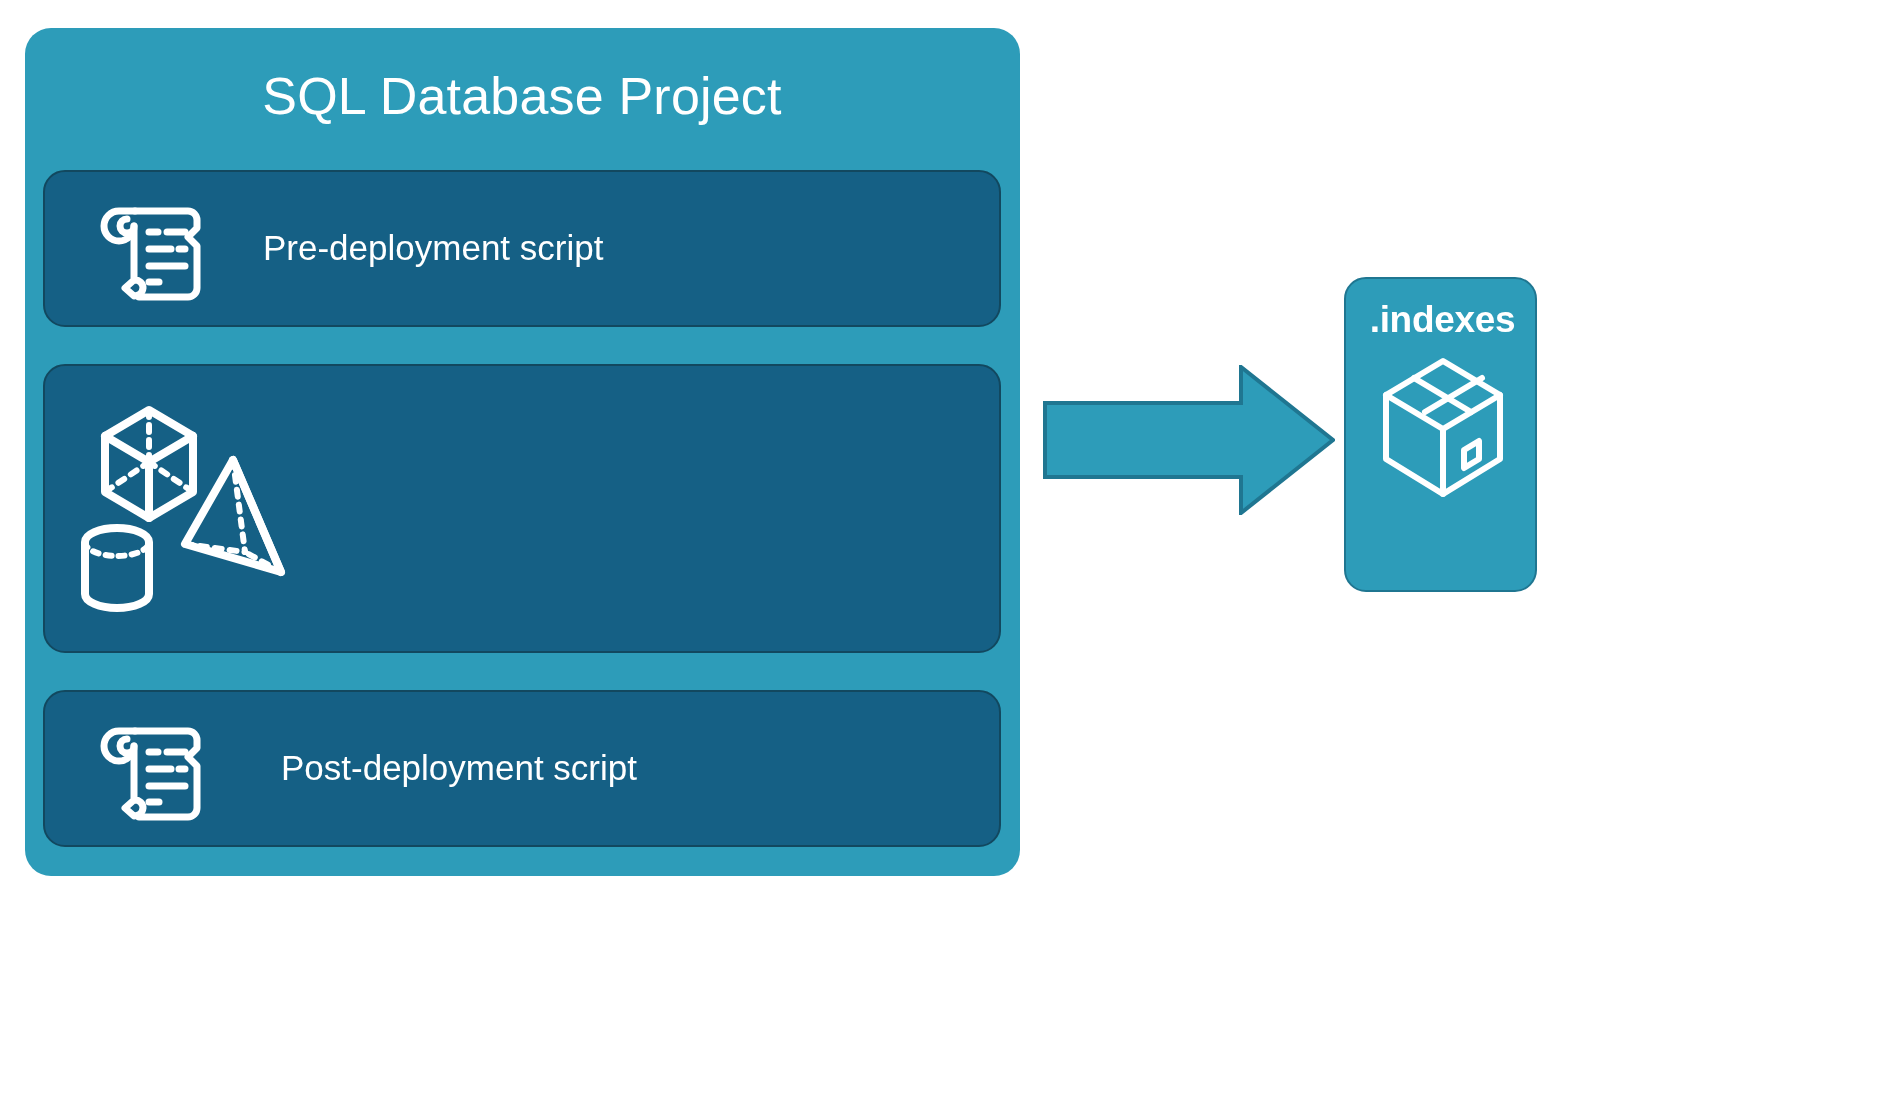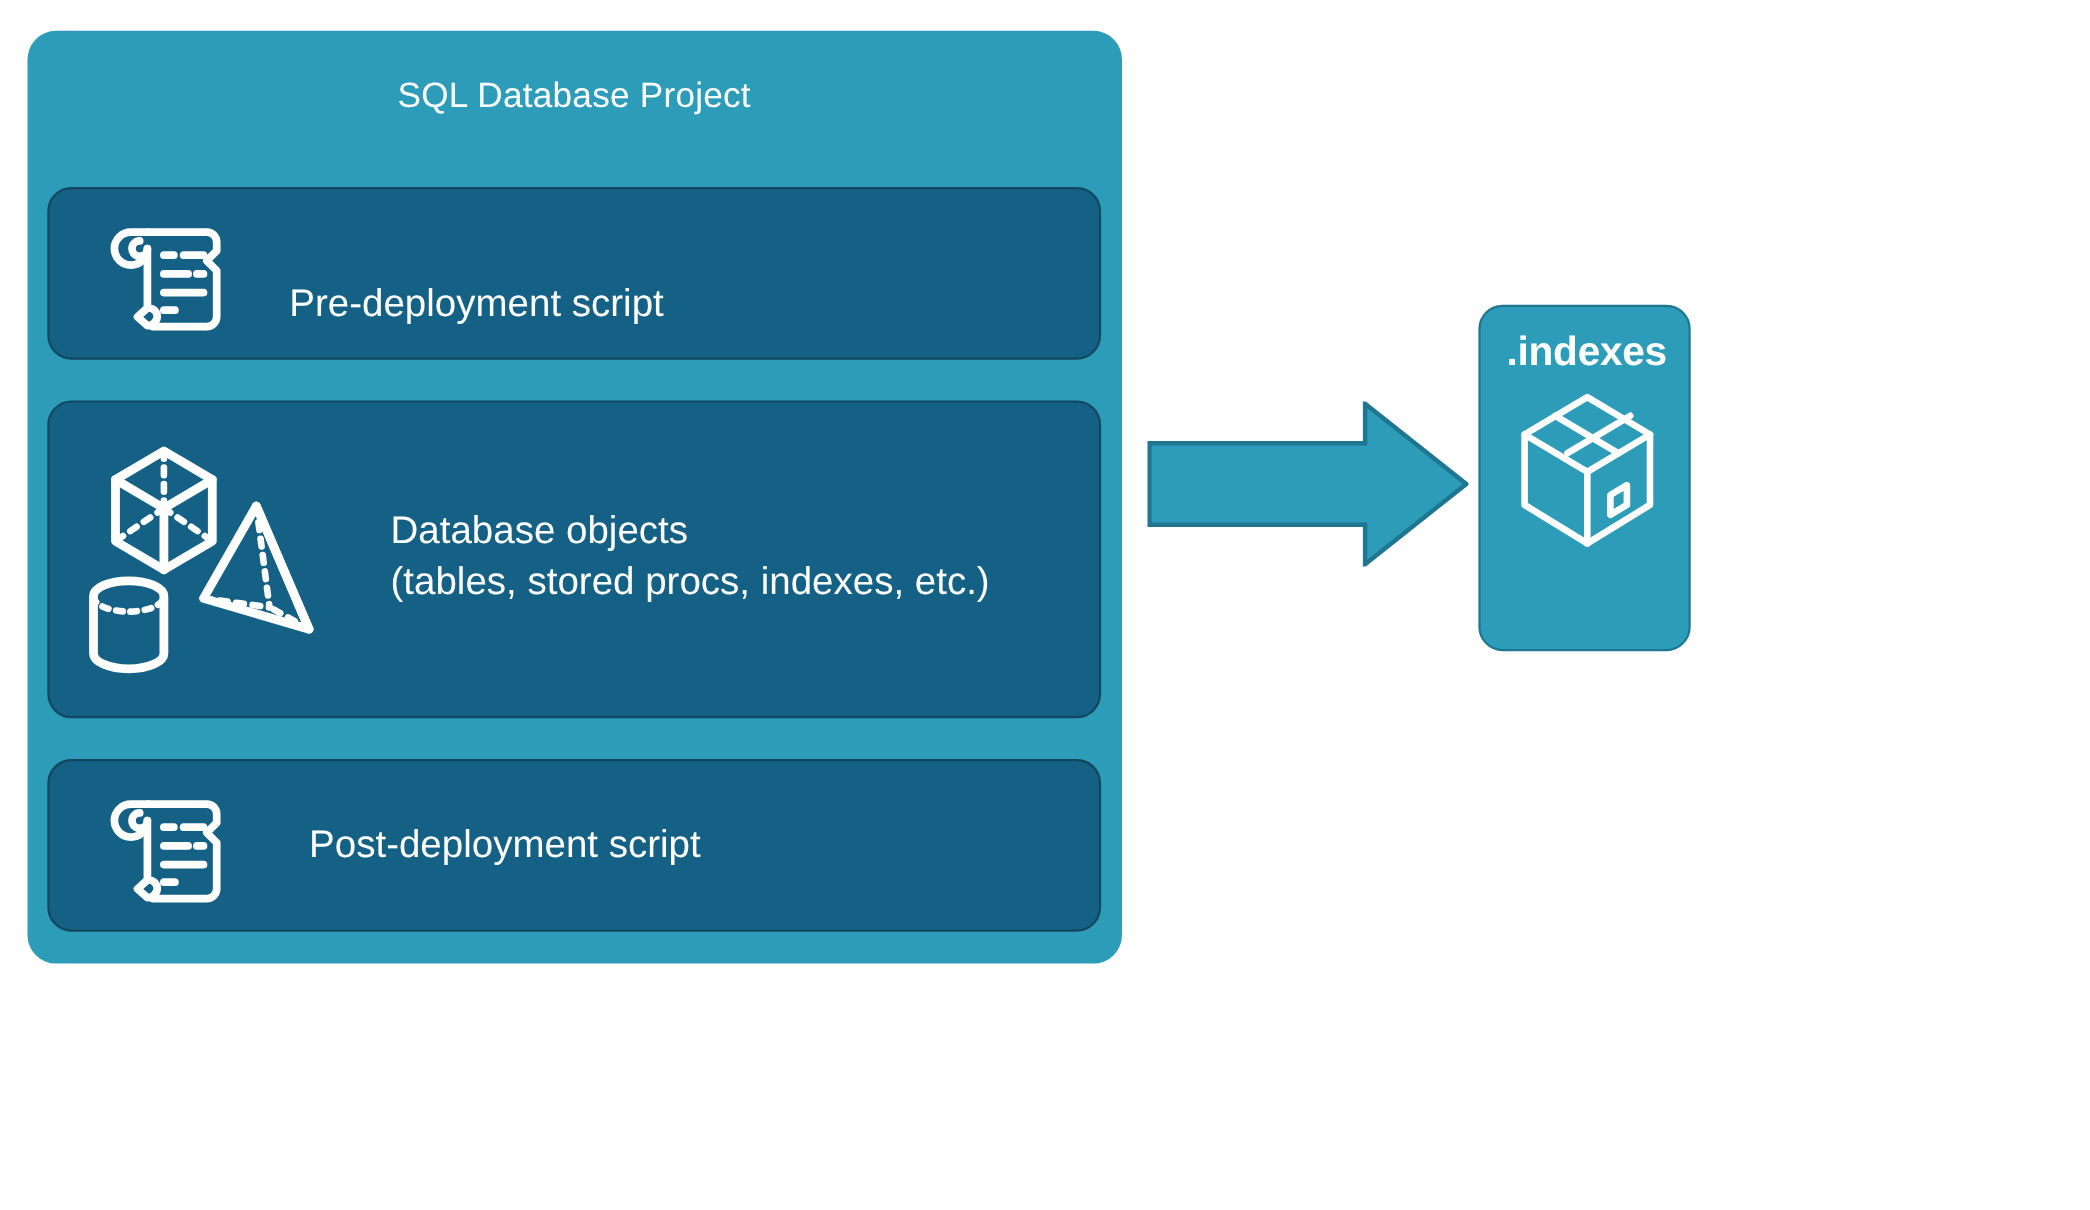--- a/index.html
+++ b/index.html
@@ -18,21 +18,21 @@
     width: 995px; height: 848px;
     background: #2d9cb9;
     border-radius: 26px;
   }
   .project-title {
     position: absolute;
     left: 0; top: 42px;
     width: 994px;
     text-align: center;
     color: #ffffff;
-    font-size: 32px;
+    font-size: 52px;
     font-weight: 400;
     letter-spacing: 0.2px;
     line-height: 1;
   }
 
   
   .card {
     position: absolute;
     left: 18px;
     width: 958px;
@@ -45,21 +45,21 @@
   #card-post { top: 662px; height: 157px; }
 
   .card-label {
     position: absolute;
     color: #ffffff;
     font-size: 35px;
     font-weight: 400;
     line-height: 1.32;
     white-space: pre-line;
   }
-  #label-pre  { left: 218px; top: 53px; margin-top: 28px; }
+  #label-pre  { left: 218px; top: 53px; }
   #label-post { left: 236px; top: 53px; }
   #label-obj  { left: 310px; top: 94px; }
 
   .card-icon { position: absolute; }
   .icon-scroll { left: 48px; top: 22px; width: 118px; height: 112px; }
   .icon-shapes { left: 28px; top: 30px; width: 240px; height: 230px; }
 
   
   .build-arrow {
     position: absolute;
@@ -163,22 +163,20 @@
           </g>
 
           <g>
             <path d="M12 146 a32 14 0 1 1 64 0 v52 a32 14 0 0 1 -64 0 Z"></path>
             <g stroke-dasharray="6 7" stroke-width="6">
               <path d="M12 146 a32 14 0 0 0 64 0"></path>
             </g>
           </g>
         </svg>
       </div>
-      <div class="card-label" id="label-obj">Database objects
-(tables, stored procs, indexes, etc.)</div>
     </div>
 
     <div class="card" id="card-post">
       <div class="card-icon icon-scroll">
         <svg viewBox="0 0 118 112" width="118" height="112" fill="none" stroke="#ffffff" stroke-width="7" stroke-linecap="round" stroke-linejoin="round">
           <path d="M42 17 H26 a15 15 0 1 0 15 15 a7 7 0 1 1 -7 -7"></path>
           <path d="M42 17 H95 a9 9 0 0 1 9 9 V34 l-9 9 l9 9 v42 a9 9 0 0 1 -9 9 H46"></path>
           <path d="M41 32 V86 l-9 8 l9 8 a9 9 0 0 0 9 -8 a8 8 0 0 0 -8 -8"></path>
           <path d="M56 38 H65"></path>
           <path d="M74 38 H92"></path>

